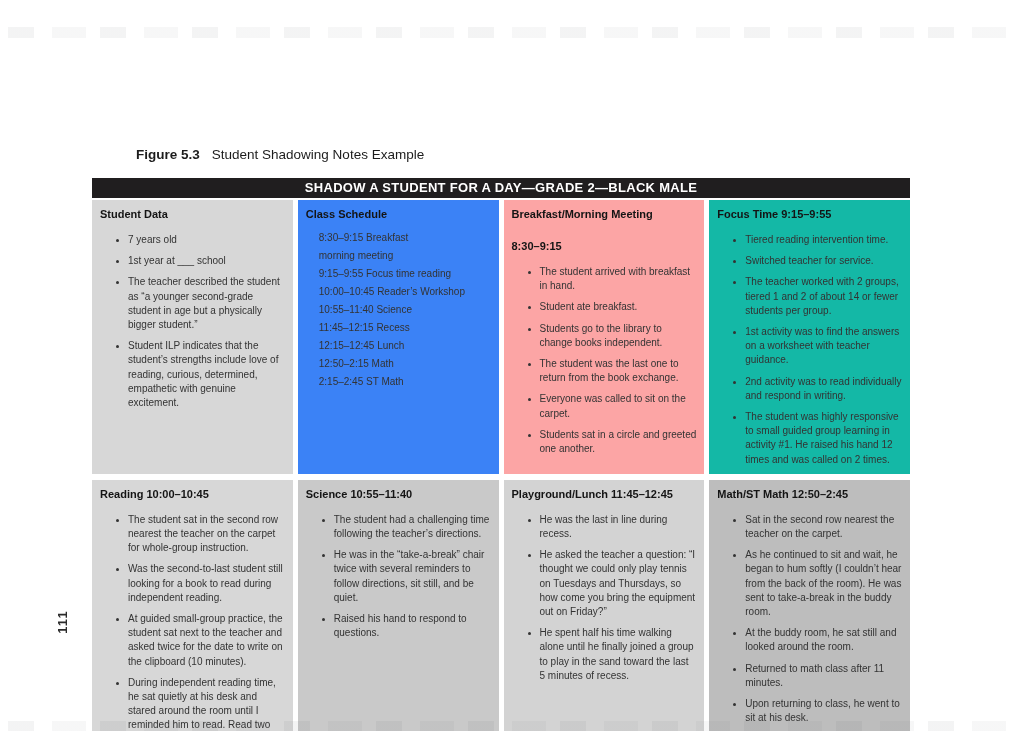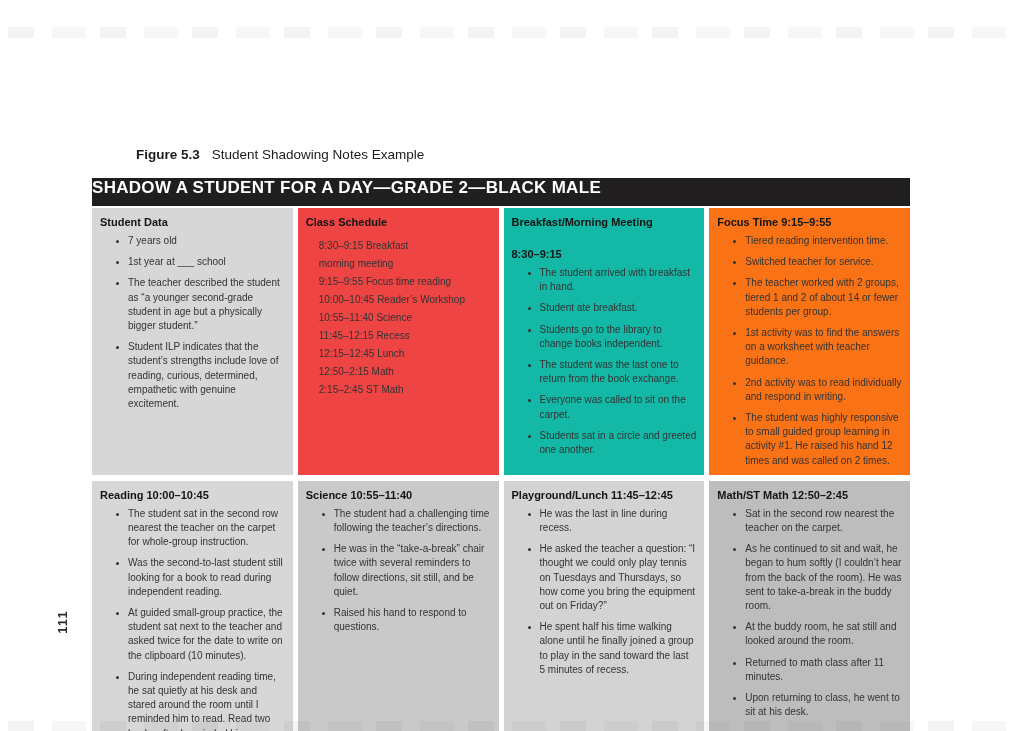--- a/index.html
+++ b/index.html
@@ -35,22 +35,22 @@
   .figure-caption {
     position: absolute; left: 92px; top: 147px;
     font-size: 13.5px; color: #1c1c1c; padding-left: 44px;
   }
   .figure-caption .fig-label { font-weight: bold; margin-right: 12px; }
 
   .table-wrap {
     position: absolute; left: 92px; top: 178px; width: 818px;
   }
   .banner {
-    height: 28px; line-height: 20px;
-    text-align: left; font-weight: bold; font-size: 17px;
+    height: 20px; line-height: 20px;
+    text-align: center; font-weight: bold; font-size: 13px;
     letter-spacing: 0.3px;
   }
   .grid {
     margin-top: 2px;
     display: grid;
     grid-template-columns: repeat(4, 1fr);
     grid-template-rows: minmax(212px, auto) minmax(222px, auto);
     gap: 6px 5px;
   }
   .cell {
@@ -59,21 +59,21 @@
   }
   .cell-header {
     font-weight: bold; font-size: 11px; line-height: 14px;
     color: #141414; margin-bottom: 2px;
   }
   .cell-subheader {
     font-weight: bold; font-size: 11px; color: #141414; margin-top: 18px;
   }
   .schedule-lines { margin-top: 8px; }
   .schedule-line { padding-left: 13px; line-height: 18px; }
-  ul.notes { margin-top: 5px; padding-left: 28px; list-style: disc; }
+  ul.notes { margin-top: 12px; padding-left: 28px; list-style: disc; }
   ul.notes li { margin-bottom: 7px; line-height: 14.2px; }
   ul.notes li::marker { color: #333; font-size: 9px; }
 </style>
 </head>
 <body>
 
 <div class="bleed bleed-top"></div>
 
 <div class="page-number">111</div>
 
@@ -86,47 +86,47 @@
   <div class="grid">
     <div class="cell" style="background: rgb(215, 215, 215);">
         <div class="cell-header">Student Data</div>
         <ul class="notes">
           <li class="">7 years old</li>
           <li class="">1st year at ___ school</li>
           <li class="">The teacher described the student as “a younger second-grade student in age but a physically bigger student.”</li>
           <li class="">Student ILP indicates that the student’s strengths include love of reading, curious, determined, empathetic with genuine excitement.</li>
         </ul>
       </div>
-    <div class="cell" style="background: #ef4444;">
+    <div class="cell" style="background: #3b82f6;">
         <div class="cell-header">Class Schedule</div>
         <div class="schedule-lines">
           <div class="schedule-line">8:30–9:15 Breakfast</div>
           <div class="schedule-line">morning meeting</div>
           <div class="schedule-line">9:15–9:55 Focus time reading</div>
           <div class="schedule-line">10:00–10:45 Reader’s Workshop</div>
           <div class="schedule-line">10:55–11:40 Science</div>
           <div class="schedule-line">11:45–12:15 Recess</div>
           <div class="schedule-line">12:15–12:45 Lunch</div>
           <div class="schedule-line">12:50–2:15 Math</div>
           <div class="schedule-line">2:15–2:45 ST Math</div>
         </div>
       </div>
-    <div class="cell" style="background: #14b8a6;">
+    <div class="cell" style="background: #fca5a5;">
         <div class="cell-header">Breakfast/Morning Meeting</div>
         <div class="cell-subheader">8:30–9:15</div>
         <ul class="notes">
           <li class="">The student arrived with breakfast in hand.</li>
           <li class="">Student ate breakfast.</li>
           <li class="">Students go to the library to change books independent.</li>
           <li class="">The student was the last one to return from the book exchange.</li>
           <li class="">Everyone was called to sit on the carpet.</li>
           <li class="">Students sat in a circle and greeted one another.</li>
         </ul>
       </div>
-    <div class="cell" style="background: #f97316;">
+    <div class="cell" style="background: #14b8a6;">
         <div class="cell-header">Focus Time 9:15–9:55</div>
         <ul class="notes">
           <li class="">Tiered reading intervention time.</li>
           <li class="">Switched teacher for service.</li>
           <li class="">The teacher worked with 2 groups, tiered 1 and 2 of about 14 or fewer students per group.</li>
           <li class="">1st activity was to find the answers on a worksheet with teacher guidance.</li>
           <li class="">2nd activity was to read individually and respond in writing.</li>
           <li class="">The student was highly responsive to small guided group learning in activity #1. He raised his hand 12 times and was called on 2 times.</li>
         </ul>
       </div>

